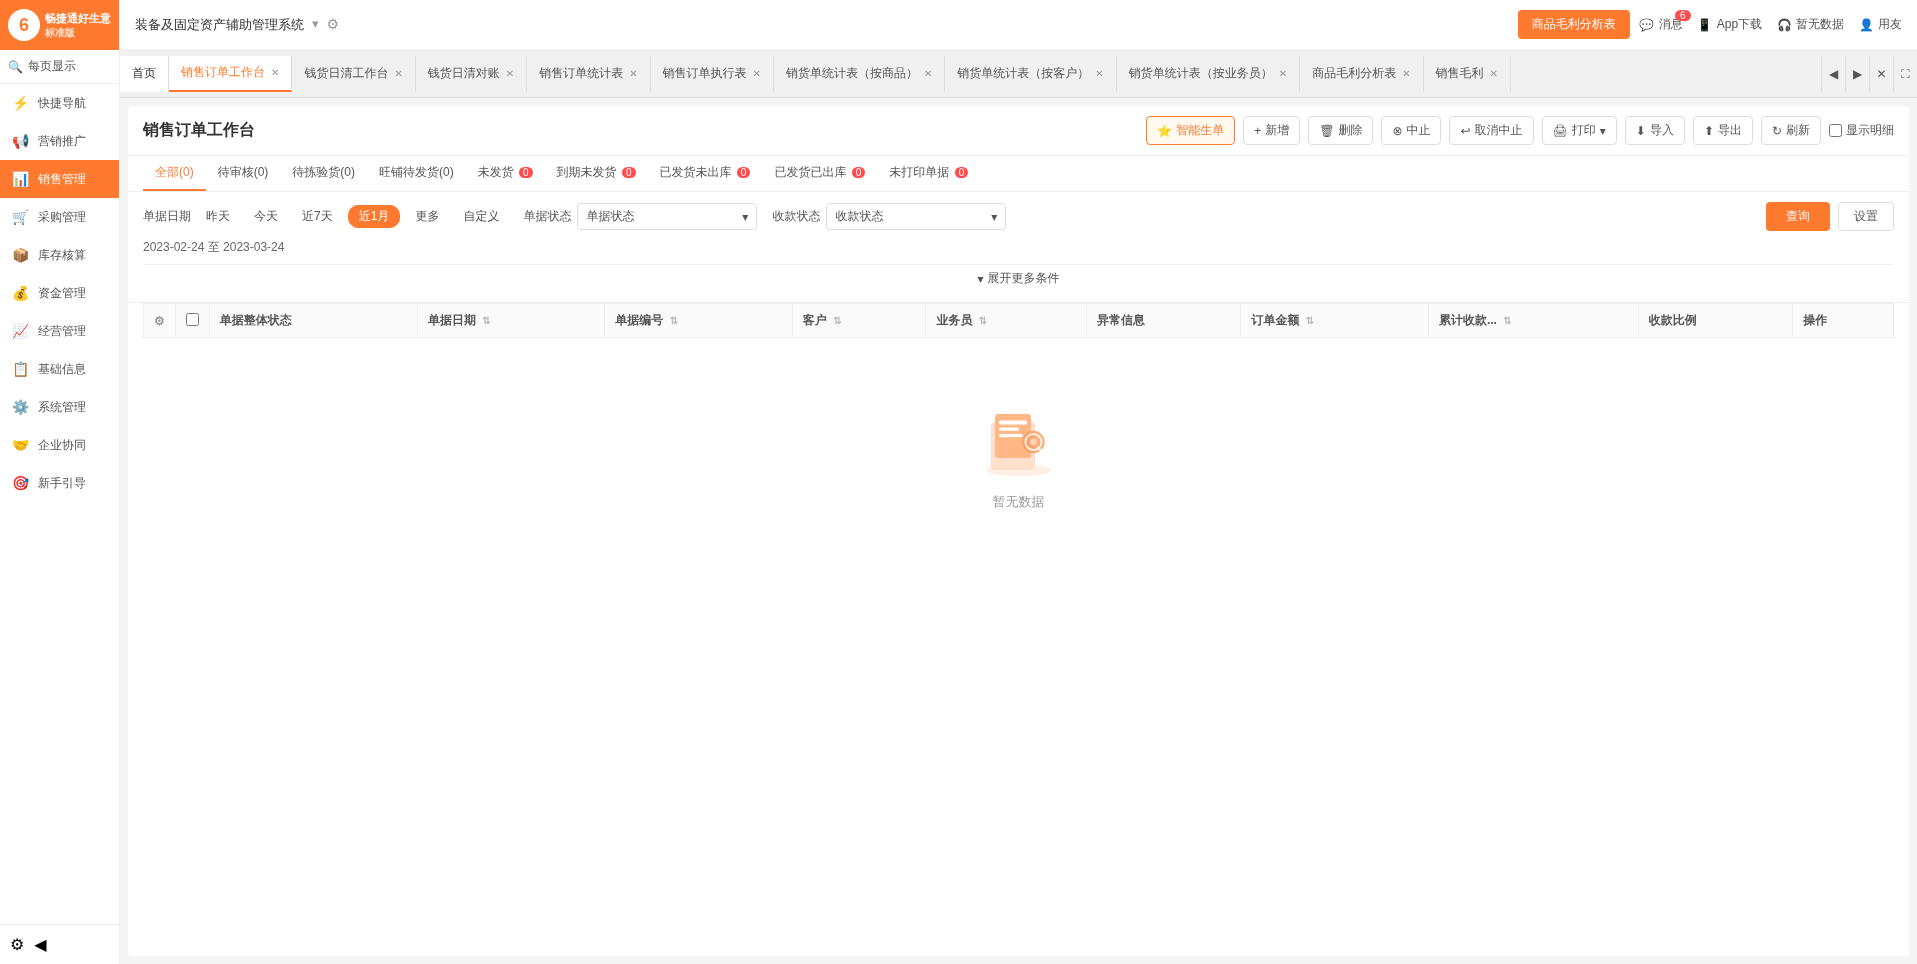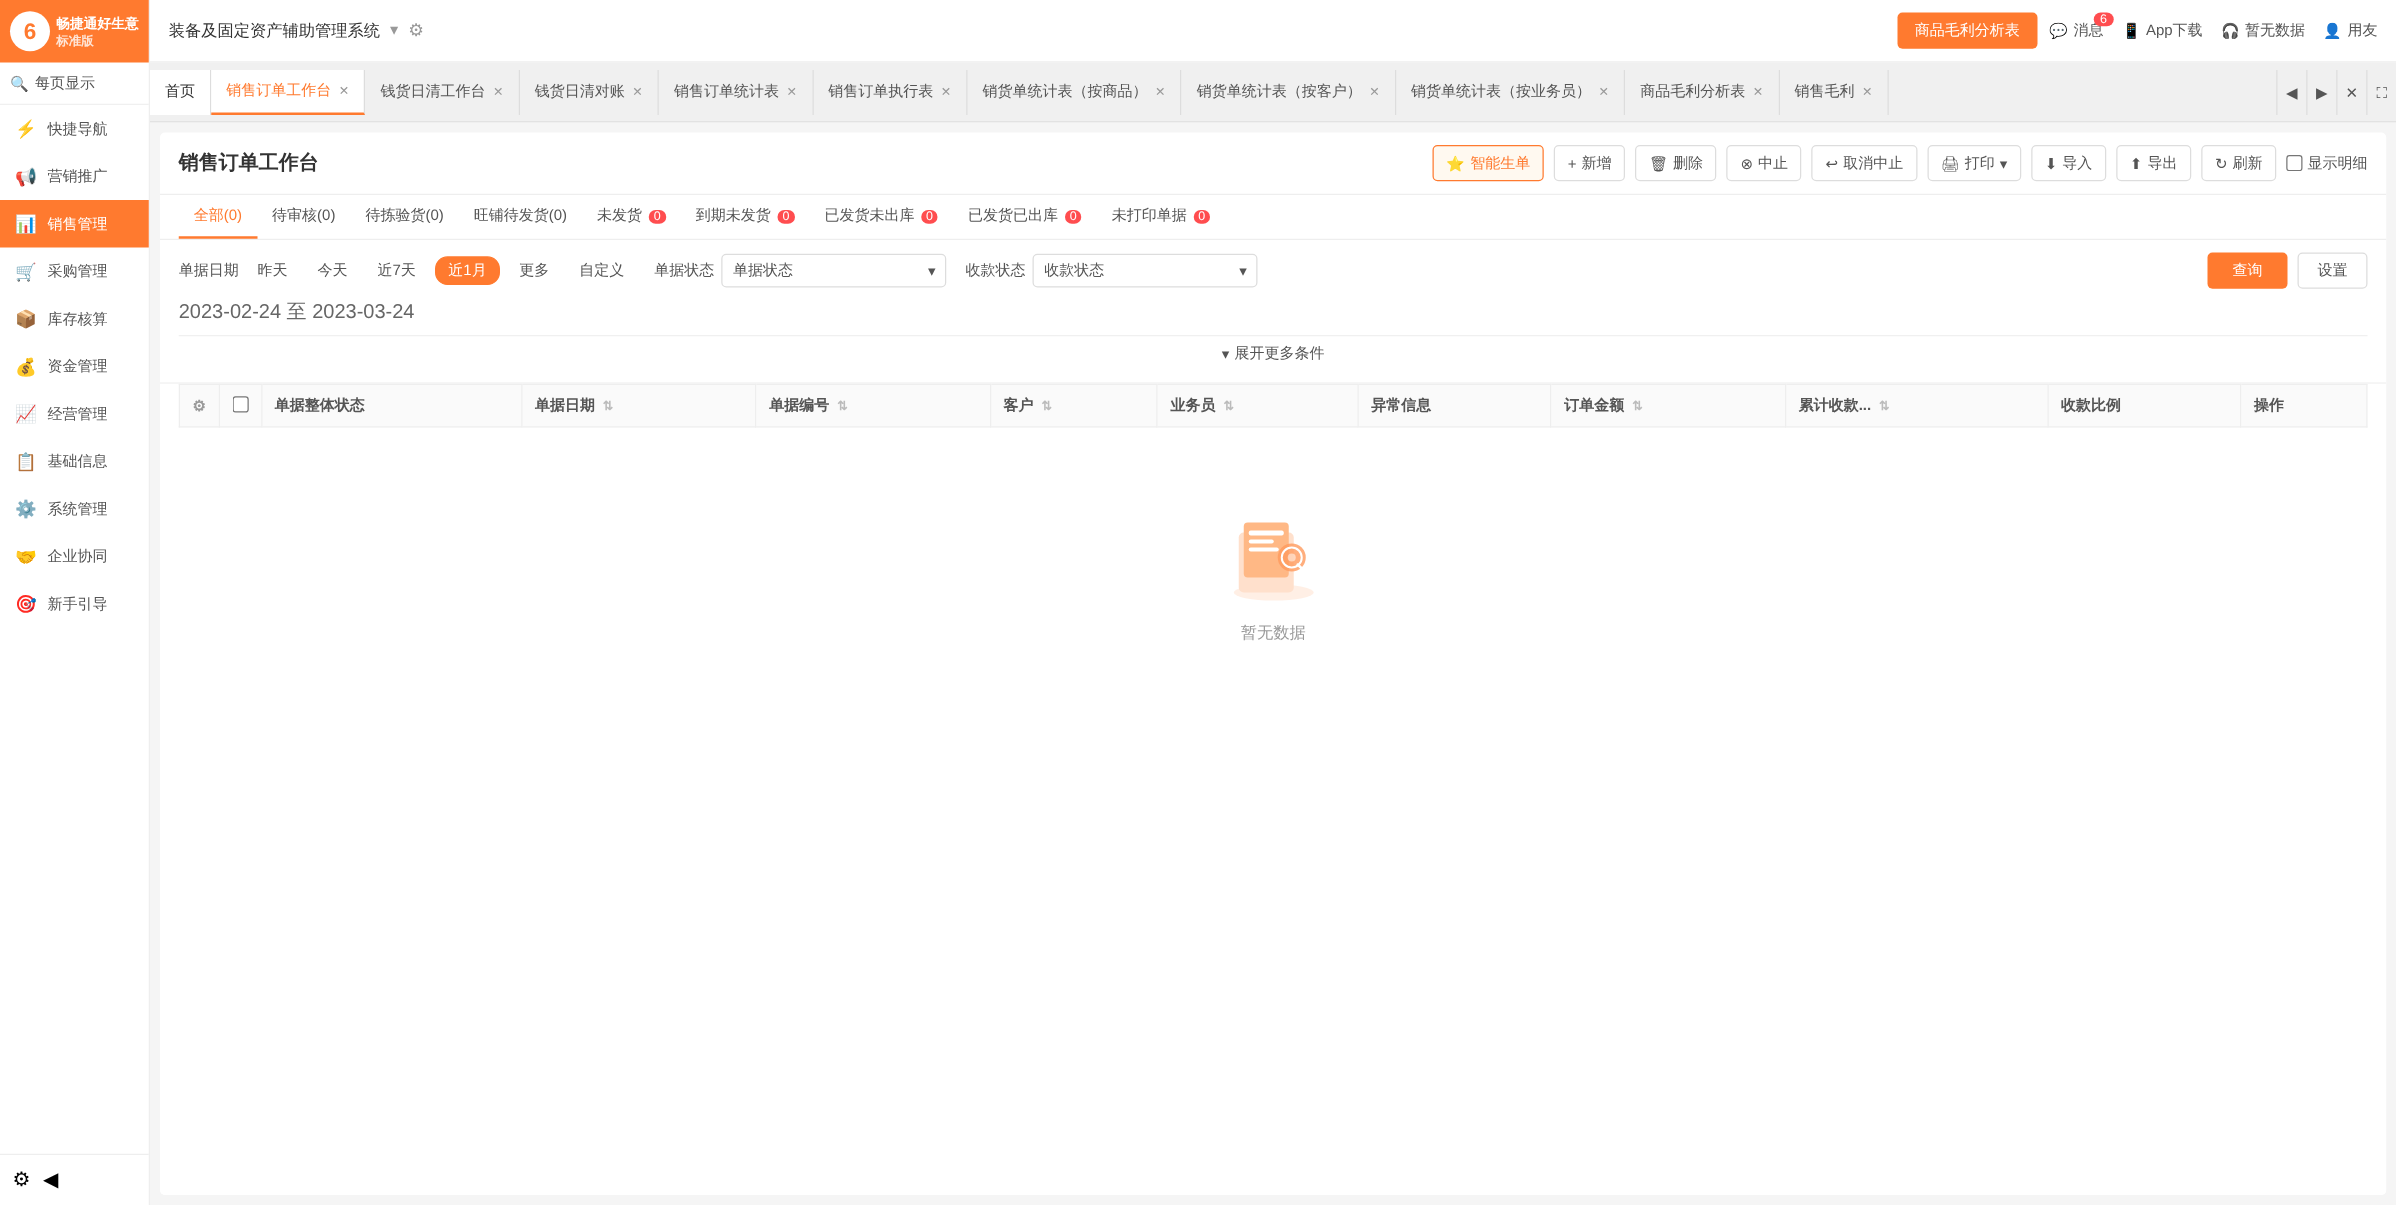--- a/index.html
+++ b/index.html
@@ -58,21 +58,21 @@
     .sub-tab .count-badge { display: inline-block; background: #ff4d4f; color: white; border-radius: 8px; padding: 0 4px; font-size: 10px; margin-left: 2px; }
 
     
     .filter-area { padding: 10px 15px; background: white; border-bottom: 1px solid #eee; flex-shrink: 0; }
     .filter-row { display: flex; align-items: center; gap: 15px; flex-wrap: wrap; margin-bottom: 8px; }
     .filter-item { display: flex; align-items: center; gap: 6px; }
     .filter-label { color: #555; font-size: 12px; white-space: nowrap; }
     .filter-quick-dates { display: flex; align-items: center; gap: 6px; }
     .filter-date-btn { padding: 2px 8px; border-radius: 3px; cursor: pointer; font-size: 12px; color: #555; border: 1px solid transparent; }
     .filter-date-btn.active { background: #ff7a2f; color: white; border-color: #ff7a2f; border-radius: 10px; padding: 2px 10px; }
-    .filter-date-range { font-size: 16px; color: #666; }
+    .filter-date-range { font-size: 12px; color: #666; }
     .filter-select { border: 1px solid #ddd; border-radius: 4px; padding: 4px 8px; font-size: 12px; color: #555; min-width: 180px; background: white; cursor: pointer; display: flex; align-items: center; justify-content: space-between; }
     .expand-more { display: flex; align-items: center; justify-content: center; gap: 4px; color: #555; cursor: pointer; font-size: 12px; }
     .query-btn { background: #ff7a2f; color: white; border: none; padding: 6px 20px; border-radius: 4px; cursor: pointer; font-size: 12px; }
     .set-btn { border: 1px solid #ddd; background: white; color: #555; padding: 5px 15px; border-radius: 4px; cursor: pointer; font-size: 12px; }
 
     
     .table-area { flex: 1; overflow: auto; padding: 0 15px 10px; background: white; }
     .table-info { display: flex; align-items: center; justify-content: space-between; padding: 8px 0; color: #555; font-size: 12px; }
     .table-info-left { color: #333; }
     .table-info-right { display: flex; align-items: center; gap: 10px; }

